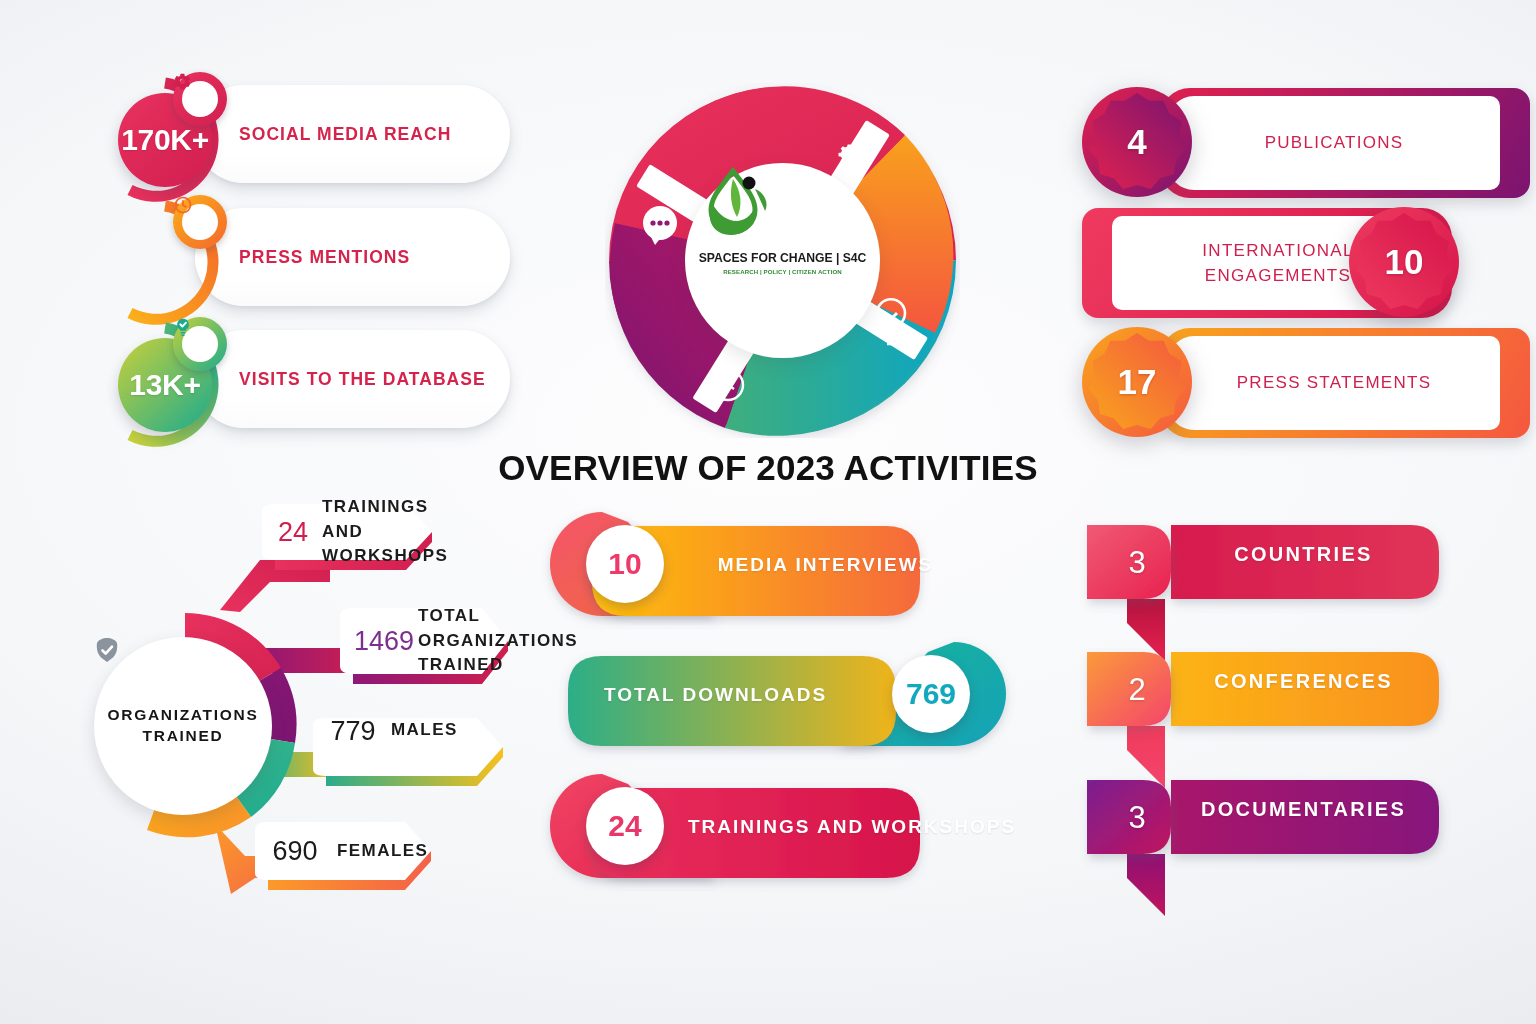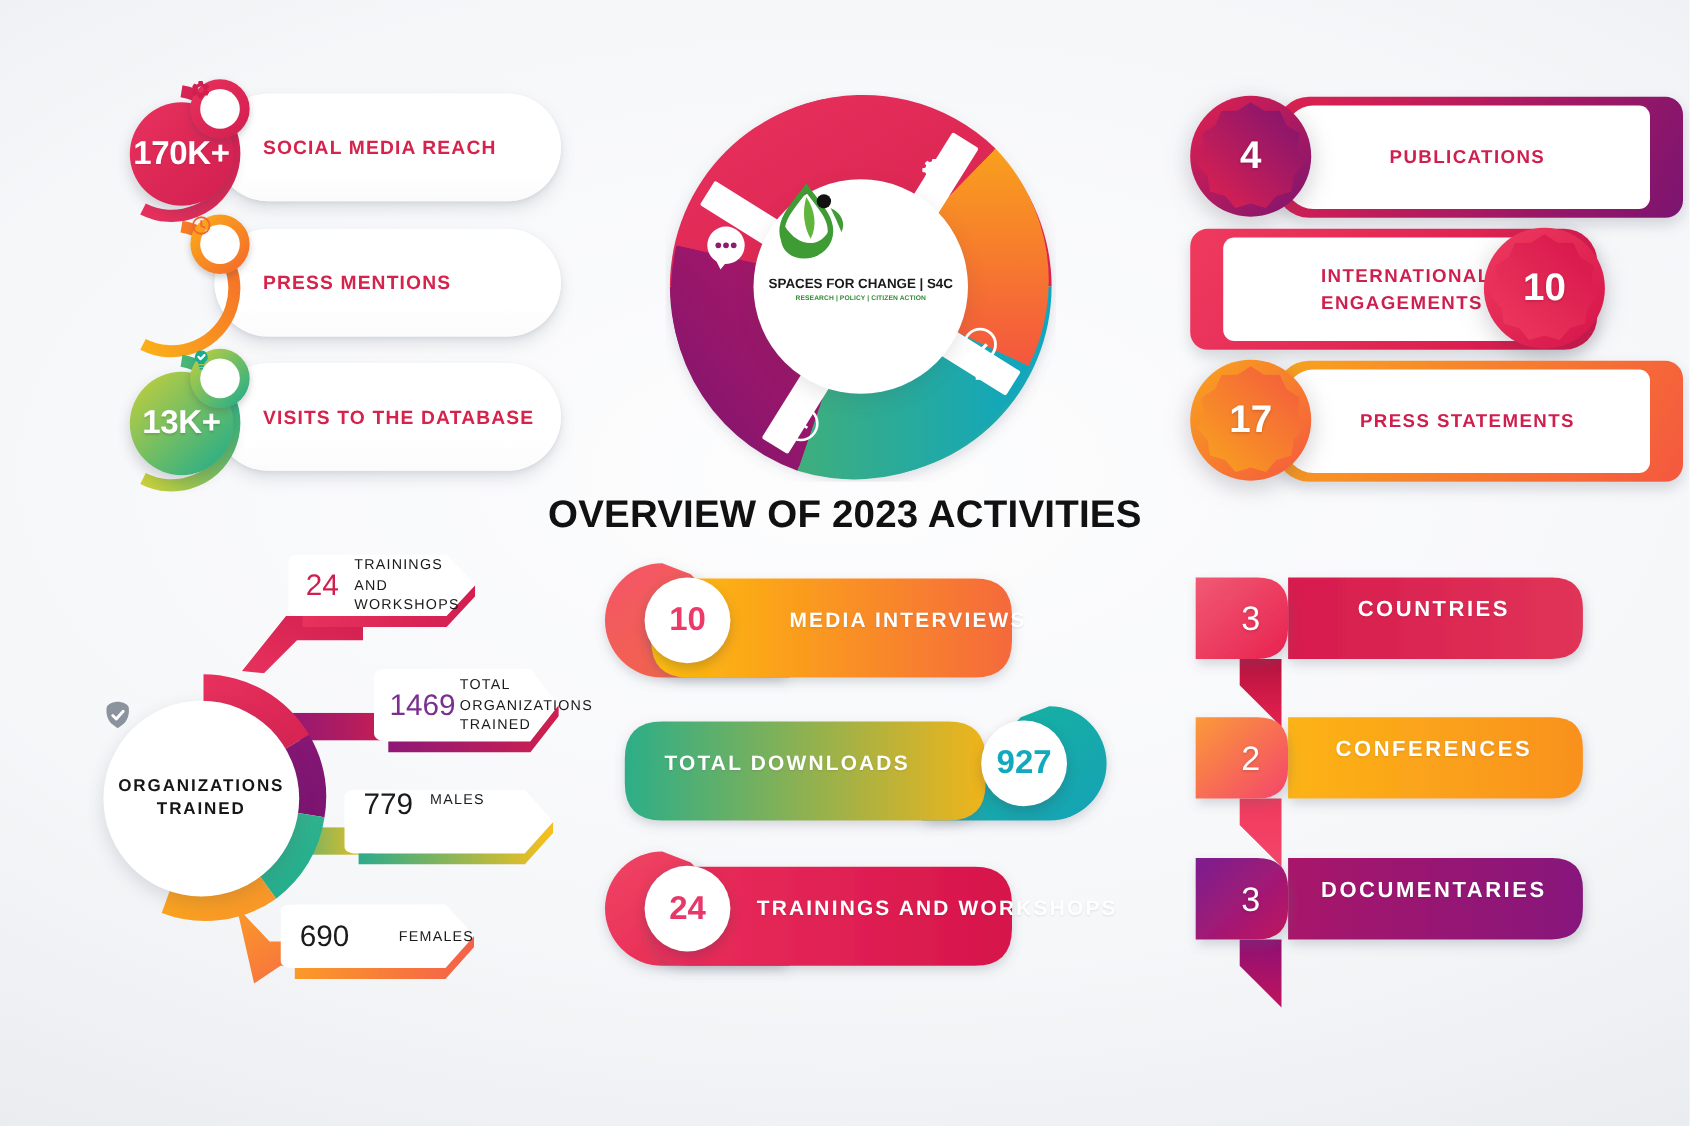--- a/index.html
+++ b/index.html
@@ -79,22 +79,22 @@
     position: absolute; width: 100%; height: 100%;
     border-radius: 22px;
     padding: 7px;
   }
   .tr-inner {
     width: 100%; height: 100%;
     background: #ffffff;
     display: flex; align-items: center; justify-content: center;
   }
   .tr-label {
-    font-size: 17px; font-weight: bold; letter-spacing: .075em;
-    color: #cf1f4e; line-height: 1.5;
+    font-size: 17px; font-weight: normal; letter-spacing: .075em;
+    color: #cf1f4e; text-align: center; line-height: 1.5;
   }
   .scallop {
     position: absolute; width: 118px; height: 118px;
     display: flex; align-items: center; justify-content: center;
     filter: drop-shadow(0 6px 11px rgba(60,60,80,.26));
   }
   .scallop svg { position:absolute; inset:0; }
   .scallop span {
     position: relative; color: #fff; font-weight: bold; font-size: 35px;
     text-shadow: 0 1px 3px rgba(0,0,0,.2);
@@ -123,21 +123,21 @@
     color: #161616; text-align: center; line-height: 1.35;
   }
   .arrow-tag {
     position: absolute; display: flex; align-items: center;
   }
   .arrow-tag .tag-svg { position: absolute; inset: 0; }
   .arrow-tag .tag-num {
     position: relative; font-size: 27px; font-weight: normal; line-height: 1;
   }
   .arrow-tag .tag-txt {
-    position: relative; font-size: 13px; font-weight: normal; letter-spacing: .085em;
+    position: relative; font-size: 17px; font-weight: bold; letter-spacing: .085em;
     color: #1b1b1b; line-height: 1.45;
   }
   .connector { position: absolute; }
 
   
   .rib { position: absolute; width: 420px; height: 112px; }
   .rib svg { position: absolute; inset: 0; overflow: visible; }
   .rib-circle {
     position: absolute; width: 78px; height: 78px; border-radius: 50%;
     background: #fff; display: flex; align-items: center; justify-content: center;
@@ -555,21 +555,21 @@
       <svg class="tag-svg" width="176" height="68" viewBox="0 0 176 68">
         <defs>
           <linearGradient id="ot19" x1="0" y1="0" x2="1" y2="0">
             <stop offset="0%" stop-color="#fb9a28"></stop>
               <stop offset="100%" stop-color="#f4604a"></stop>
           </linearGradient>
         </defs>
         <path d="M0 6.96 Q0 0 13 0 L150 0 L176 29 L150 58 L13 58 Q0 58 0 51.04 Z" fill="#ffffff"></path>
         <path d="M13 58 L150 58 L176 29 L176 39 L150 68 L13 68 Z" fill="url(#ot19)"></path>
       </svg>
-      <div style="position:relative;display:flex;align-items:center;width:100%;height:58px;padding-left:14px;gap:4px;justify-content:space-between;">
+      <div style="position:relative;display:flex;align-items:center;width:100%;height:58px;padding-left:14px;gap:16px;">
         <div class="tag-num" style="color:#1b1b1b;min-width:52px;text-align:center;">690</div>
         <div class="tag-txt">FEMALES</div>
       </div>
       </div>
     </div>
 
   <div id="media-bars-group" class="abs">
       <div class="rib" style="left: 568px; top: 508px;">
       <svg width="420" height="120" viewBox="0 0 420 120">
         <defs>
@@ -609,21 +609,21 @@
           <filter id="ba23f" x="-10%" y="-20%" width="130%" height="160%">
             <feDropShadow dx="0" dy="4" stdDeviation="5" flood-color="#5a6478" flood-opacity="0.25"></feDropShadow>
           </filter>
         </defs>
         <path d="M386 4 A52 52 0 0 1 386 108 L270 108 L360 14 Z" fill="url(#ba23)" filter="url(#ba23f)"></path>
         <g transform="translate(-12,0)">
           <path d="M46 18 h260 q34 0 34 34 v22 q0 34 -34 34 h-260 q-34 0 -34 -34 v-22 q0 -34 34 -34 z" fill="url(#bb24)" filter="url(#ba23f)"></path>
         </g>
       </svg>
       <div class="rib-circle" style="right:18px;top:17px;">
-        <span style="color:#12a8bd;">927</span>
+        <span style="color:#12a8bd;">769</span>
       </div>
       <div class="rib-label" style="left:36px;top:46px;width:265px;text-align:left;">TOTAL DOWNLOADS</div>
       </div>
       <div class="rib" style="left: 568px; top: 770px;">
       <svg width="420" height="120" viewBox="0 0 420 120">
         <defs>
           <linearGradient id="ba25" x1="0" y1="0" x2="1" y2="1">
             <stop offset="0%" stop-color="#ef4464"></stop>
               <stop offset="100%" stop-color="#e6234f"></stop>
           </linearGradient>

